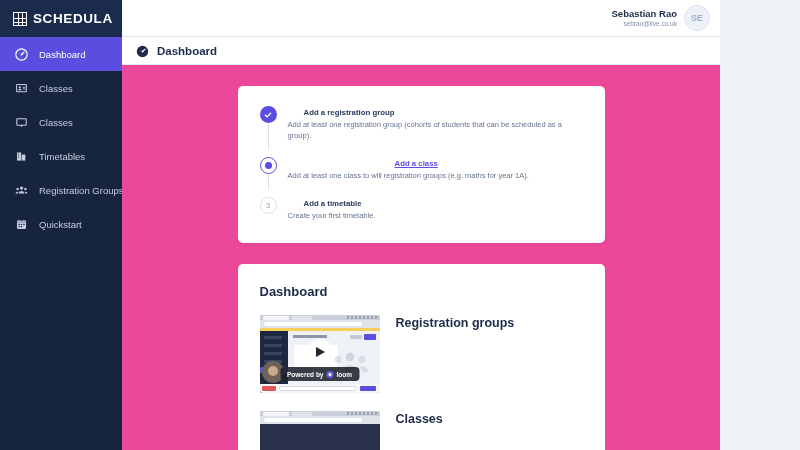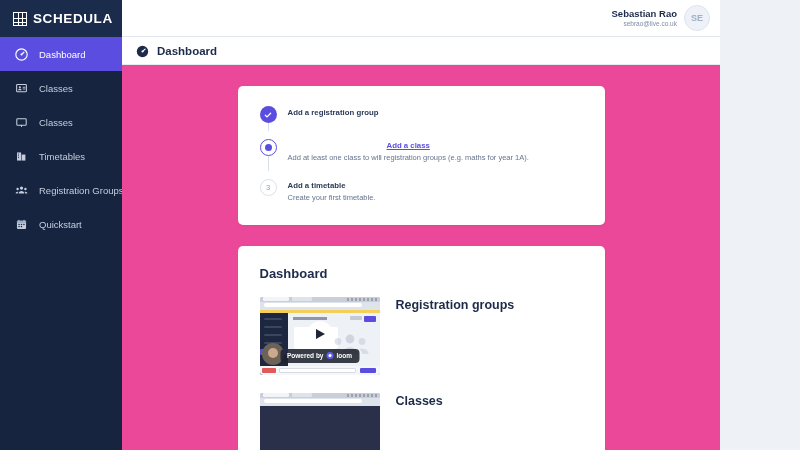--- a/index.html
+++ b/index.html
@@ -124,21 +124,21 @@
     display: flex; align-items: center; justify-content: center;
     position: relative; z-index: 2; background: #ffffff;
     font-size: 7.5px; color: #8d9ab2;
   }
   .dot.done { background: #5b4de0; color: #ffffff; }
   .dot.current { border: 1.5px solid #5b4de0; }
   .dot.current .inner { width: 7px; height: 7px; border-radius: 50%; background: #5b4de0; }
   .dot.todo { border: 1px solid #d9dfea; }
   .check { width: 8px; height: 8px; }
   .step-body { padding-top: 1px; }
-  .step-title { font-size: 7.8px; font-weight: 700; color: #2b3a58; line-height: 1.5; }
+  .step-title { font-size: 7.8px; font-weight: 700; color: #2b3a58; line-height: 1.5; margin-left: 16px; }
   .step-title.link { color: #5b4de0; text-decoration: underline; cursor: pointer; text-align: center; }
   .step-desc { font-size: 7.5px; color: #65748e; line-height: 1.5; }
 
   
   .concept { display: flex; gap: 16px; margin-bottom: 18px; }
   .concept:last-child { margin-bottom: 0; }
   .thumb {
     width: 120px; height: 78px; flex: 0 0 120px;
     border-radius: 3px; overflow: hidden; position: relative;
     background: #2a2f4a; cursor: pointer;
@@ -319,20 +319,21 @@
               <div class="step-marker">
                 <span class="step-line"></span>
                 <span class="dot done">
                   <svg class="check" viewBox="0 0 10 10">
                       <path d="M1.6 5.2 L3.9 7.4 L8.3 2.8" fill="none" stroke="#fff" stroke-width="1.6" stroke-linecap="round" stroke-linejoin="round"></path>
                     </svg>
                 </span>
               </div>
               <div class="step-body">
                 <div class="step-title">Add a registration group</div>
+                <div class="step-desc">Add at least one registration group (cohorts of students that can be scheduled as a group).</div>
               </div>
             </div>
 
             <div class="step">
               <div class="step-marker">
                 <span class="step-line"></span>
                 <span class="dot current">
                   <span class="inner"></span>
                 </span>
               </div>

